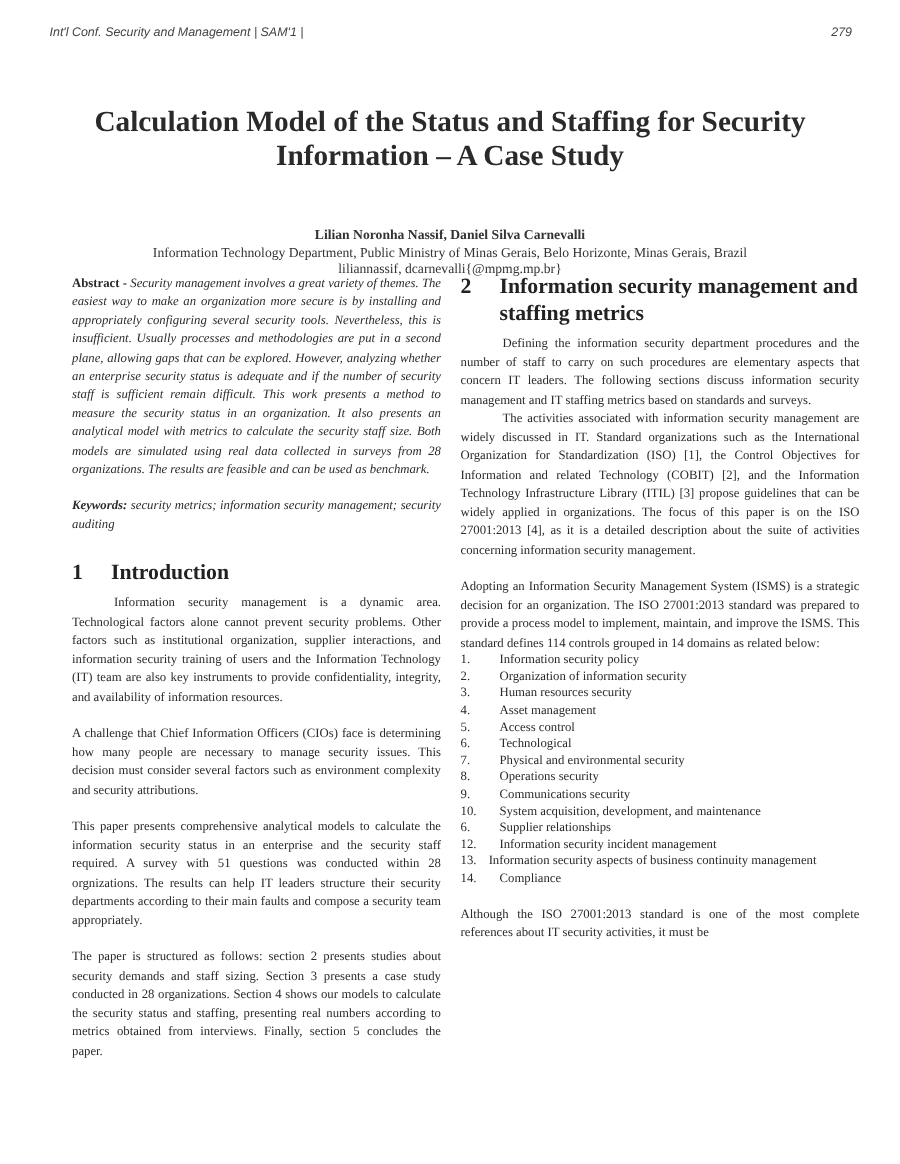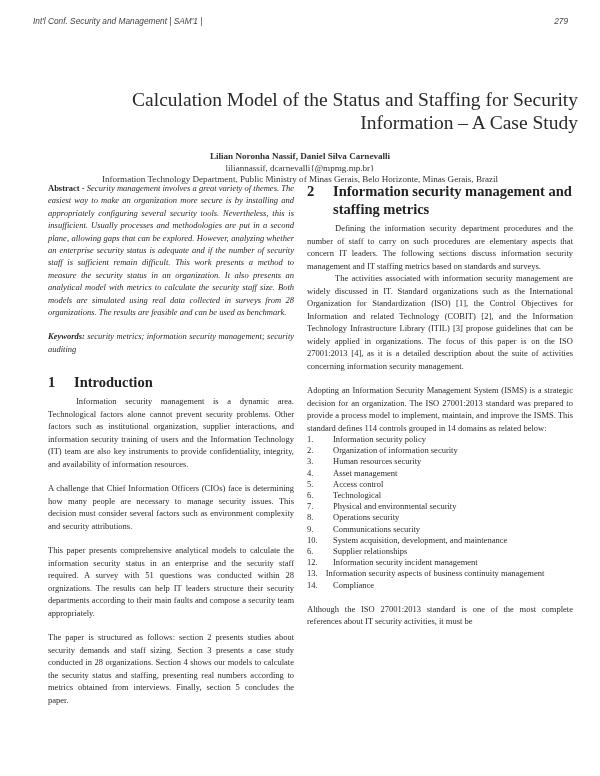--- a/index.html
+++ b/index.html
@@ -6,22 +6,22 @@
   body {
     width: 600px; height: 776px; background: #ffffff; position: relative; overflow: hidden;
     font-family: "Liberation Serif", serif; color: #222;
   }
   .running-header {
     position: absolute; top: 16px; left: 33px; right: 32px; height: 12px;
     font-family: "Liberation Sans", sans-serif; font-style: italic; font-size: 8.3px; color: #444;
   }
   .running-header .page-num { position: absolute; right: 0; top: 0; }
   .title {
-    position: absolute; top: 70px; left: 40px; width: 520px; text-align: right;
-    font-weight: normal; font-size: 19.5px; line-height: 23px; color: #2a2a2a; margin: 18px;
+    position: absolute; top: 70px; left: 40px; width: 520px; text-align: center;
+    font-weight: bold; font-size: 19.5px; line-height: 23px; color: #2a2a2a; margin: 0;
   }
   .authors {
     position: absolute; top: 151px; left: 40px; width: 520px; text-align: center;
     font-size: 9.1px; line-height: 11.6px; color: #333;
   }
   .authors .names { font-weight: bold; }
   .col { position: absolute; top: 182px; font-size: 8.5px; line-height: 12.5px; color: #2a2a2a; }
   .col-left { left: 48px; width: 246px; }
   .col-right { left: 307px; width: 266px; }
   p { margin: 0; text-align: justify; }
@@ -52,22 +52,22 @@
   <span class="page-num">279</span>
 </div>
 
 <h1 class="title">
   <span>Calculation Model of the Status and Staffing for Security</span><br>
   <span>Information – A Case Study</span>
 </h1>
 
 <div class="authors">
   <div class="names">Lilian Noronha Nassif, Daniel Silva Carnevalli</div>
+  <div>Information Technology Department, Public Ministry of Minas Gerais, Belo Horizonte, Minas Gerais, Brazil</div>
   <div>liliannassif, dcarnevalli{@mpmg.mp.br}</div>
-  <div>Information Technology Department, Public Ministry of Minas Gerais, Belo Horizonte, Minas Gerais, Brazil</div>
 </div>
 
 <div class="col col-left">
   <p class="abstract">
     <span class="lead">Abstract -</span>
     <span>Security management involves a great variety of themes. The easiest way to make an organization more secure is by installing and appropriately configuring several security tools. Nevertheless, this is insufficient. Usually processes and methodologies are put in a second plane, allowing gaps that can be explored. However, analyzing whether an enterprise security status is adequate and if the number of security staff is sufficient remain difficult. This work presents a method to measure the security status in an organization. It also presents an analytical model with metrics to calculate the security staff size. Both models are simulated using real data collected in surveys from 28 organizations. The results are feasible and can be used as benchmark.</span>
   </p>
   <p class="keywords">
     <span class="lead">Keywords:</span>
     <span>security metrics; information security management; security auditing</span>

